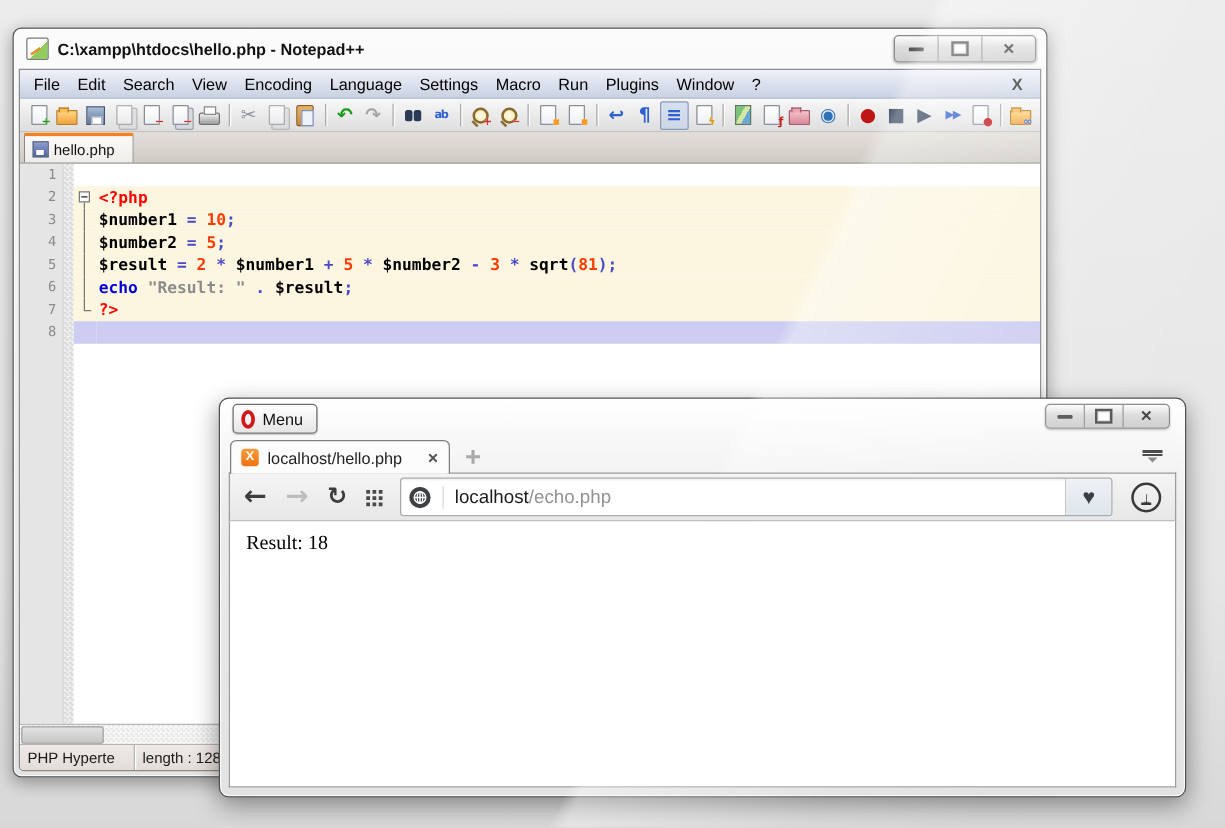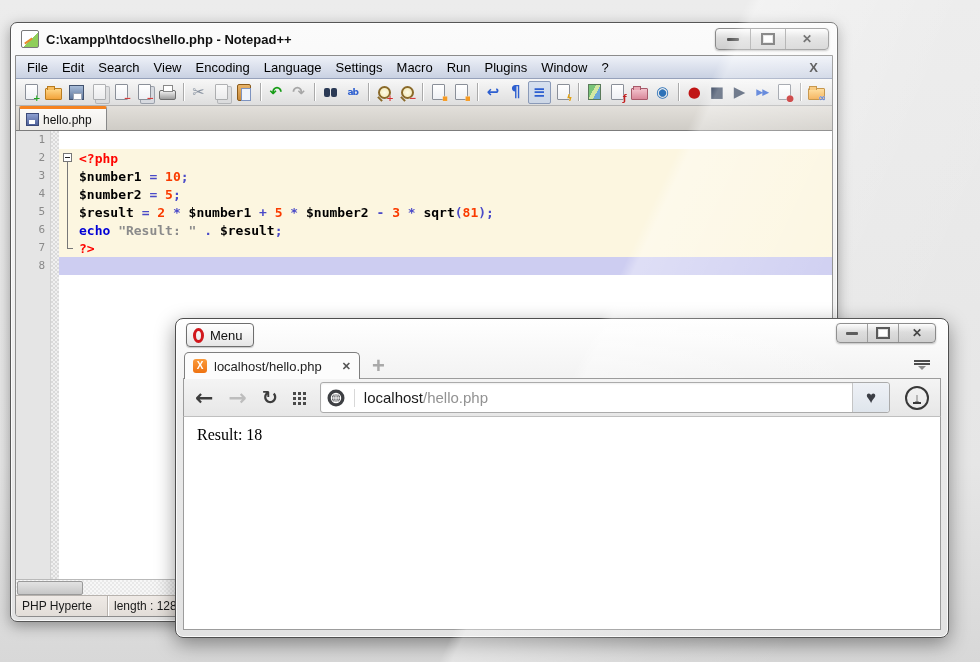--- a/index.html
+++ b/index.html
@@ -391,21 +391,21 @@
             <i></i>
           </span>
         <div class="urlfield">
           <svg class="sitebadge" width="18" height="18" viewBox="0 0 18 18">
             <circle cx="9" cy="9" r="8.5" fill="#3e4044"></circle>
             <circle cx="9" cy="9" r="4.6" fill="none" stroke="#ffffff" stroke-width="1.2"></circle>
             <path d="M4.4 9h9.2 M9 4.4v9.2" stroke="#ffffff" stroke-width="1.2"></path>
             <ellipse cx="9" cy="9" rx="2.2" ry="4.6" fill="none" stroke="#ffffff" stroke-width="1"></ellipse>
           </svg>
           <span class="urldiv"></span>
-          <span class="urltext"><b>localhost</b><i>/hello.php</i></span>
+          <span class="urltext"><b>localhost</b><i>/echo.php</i></span>
           <span class="heartbtn">♥</span>
         </div>
         <span class="dlbtn">↓</span>
       </div>
       <div class="op-content">
         <span>Result: 18</span>
       </div>
     </div>
   </div>
 

